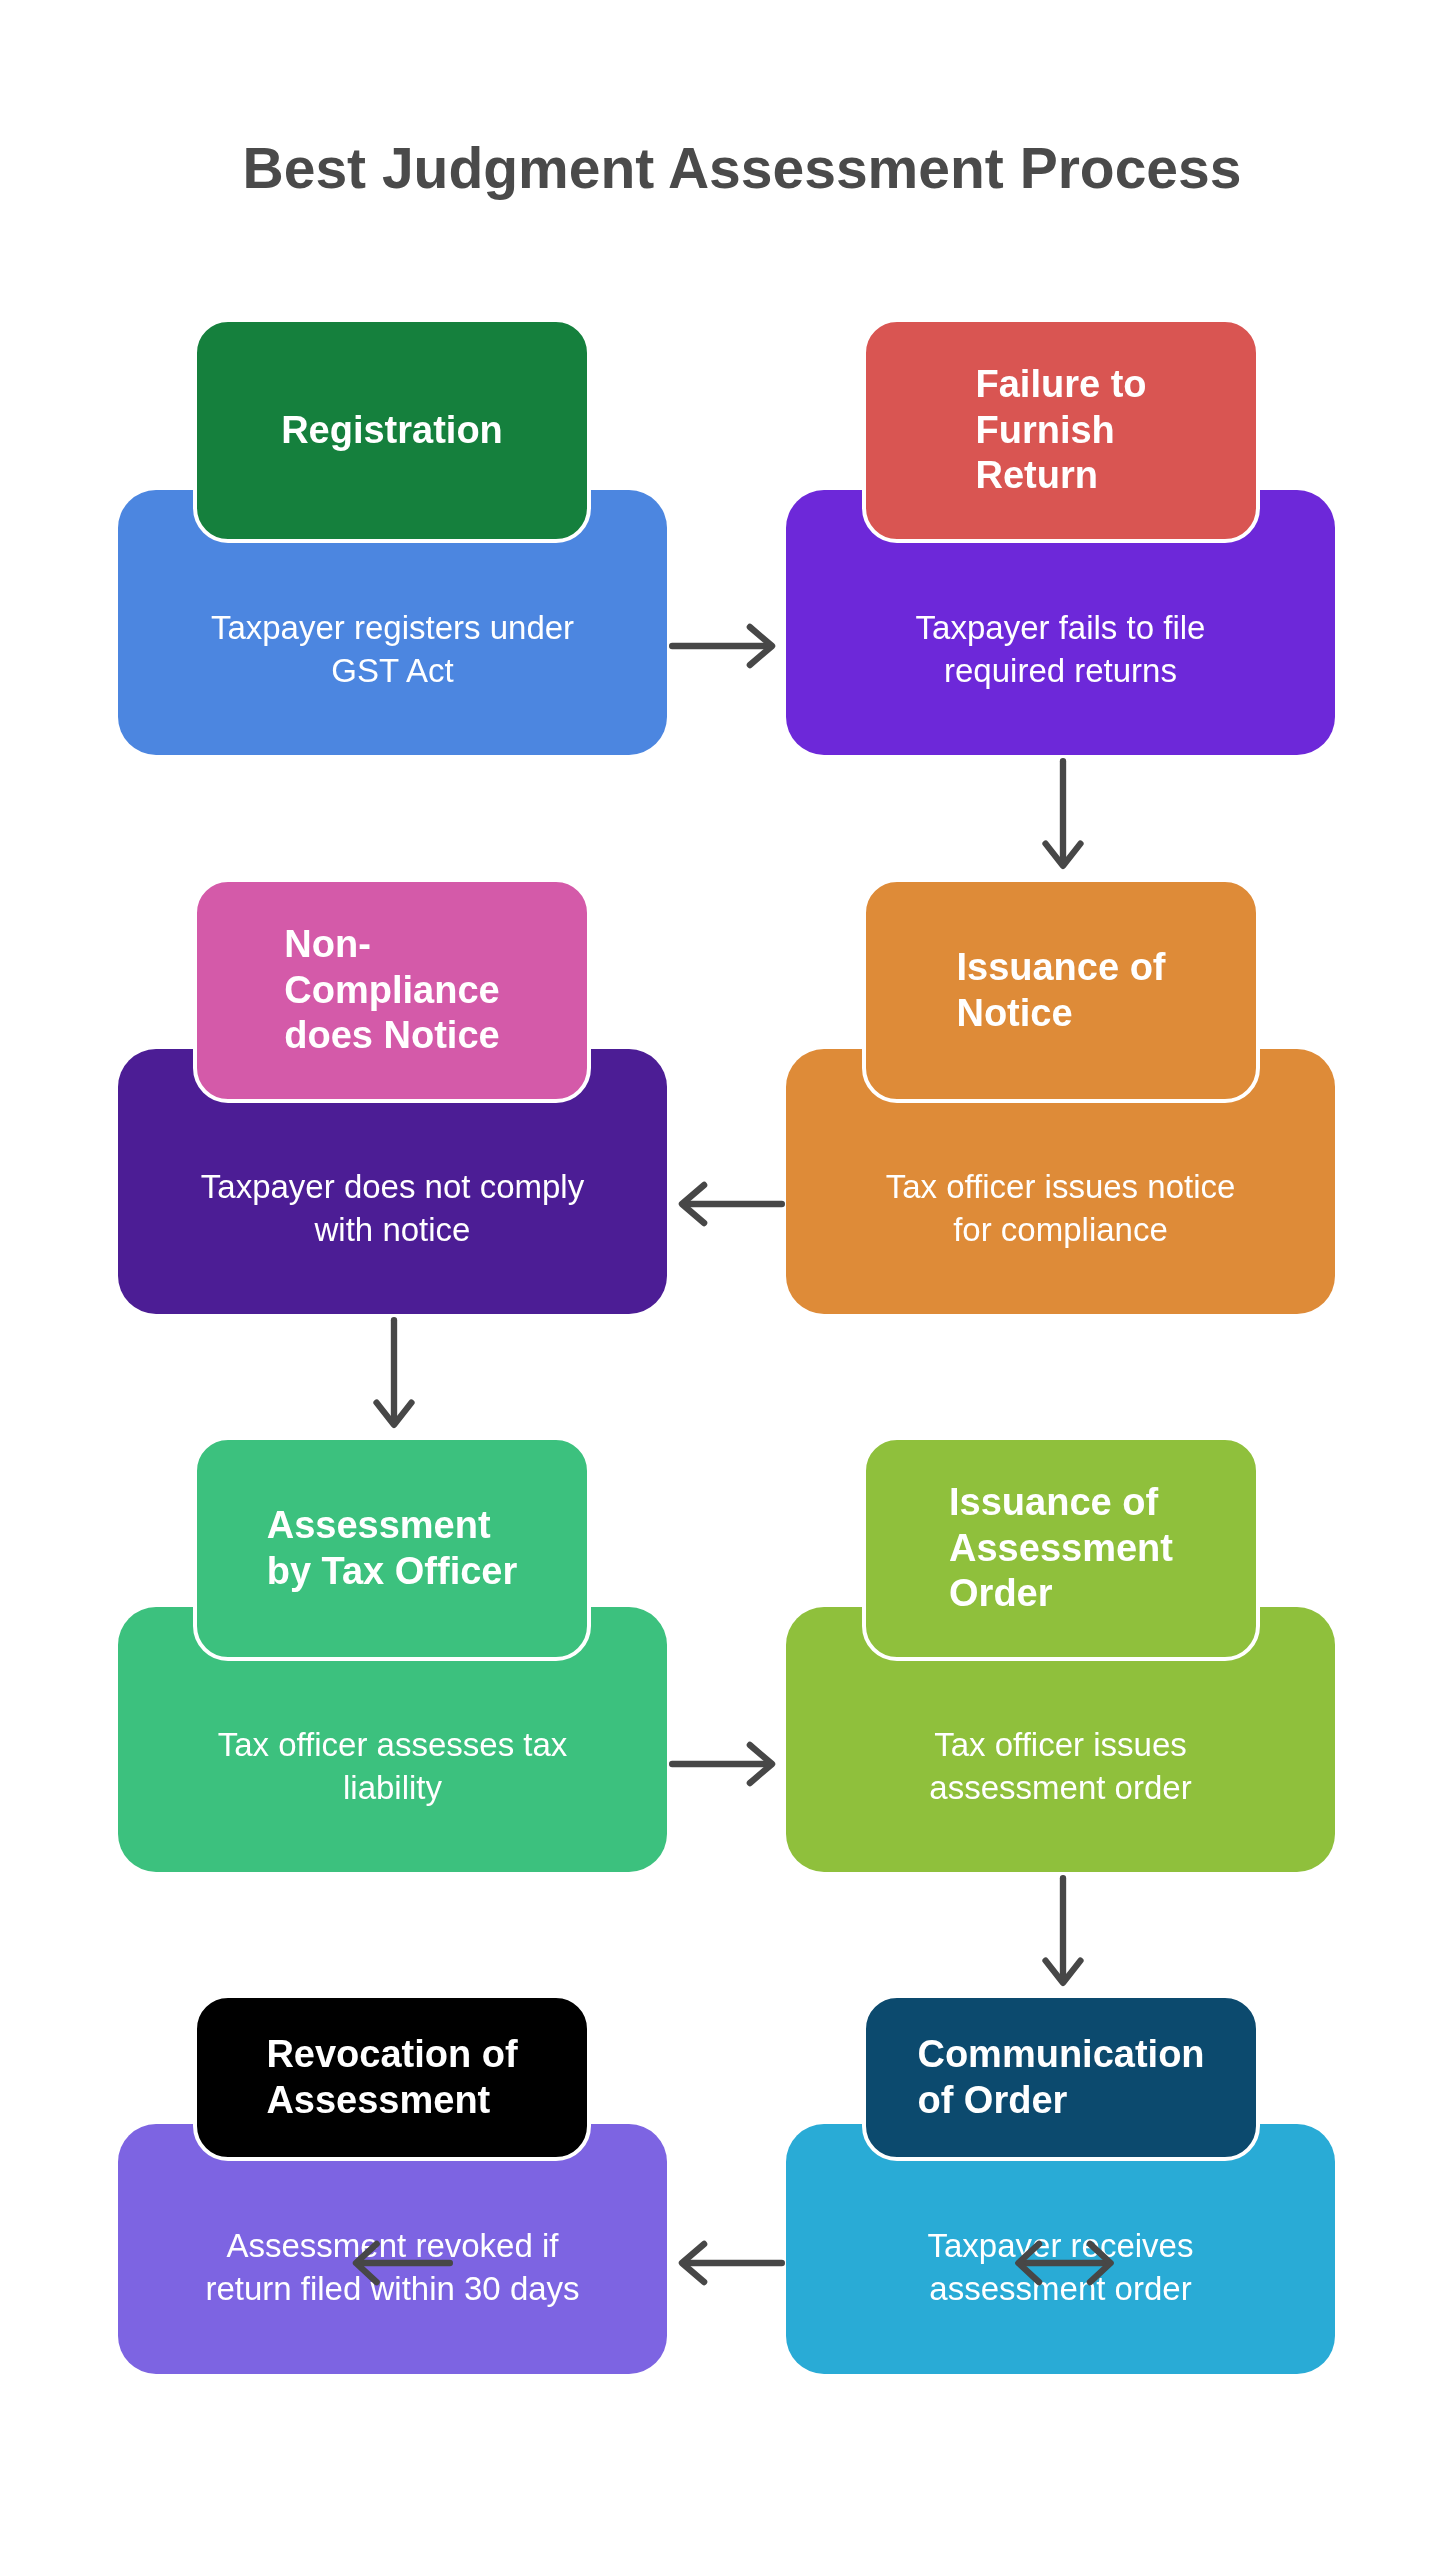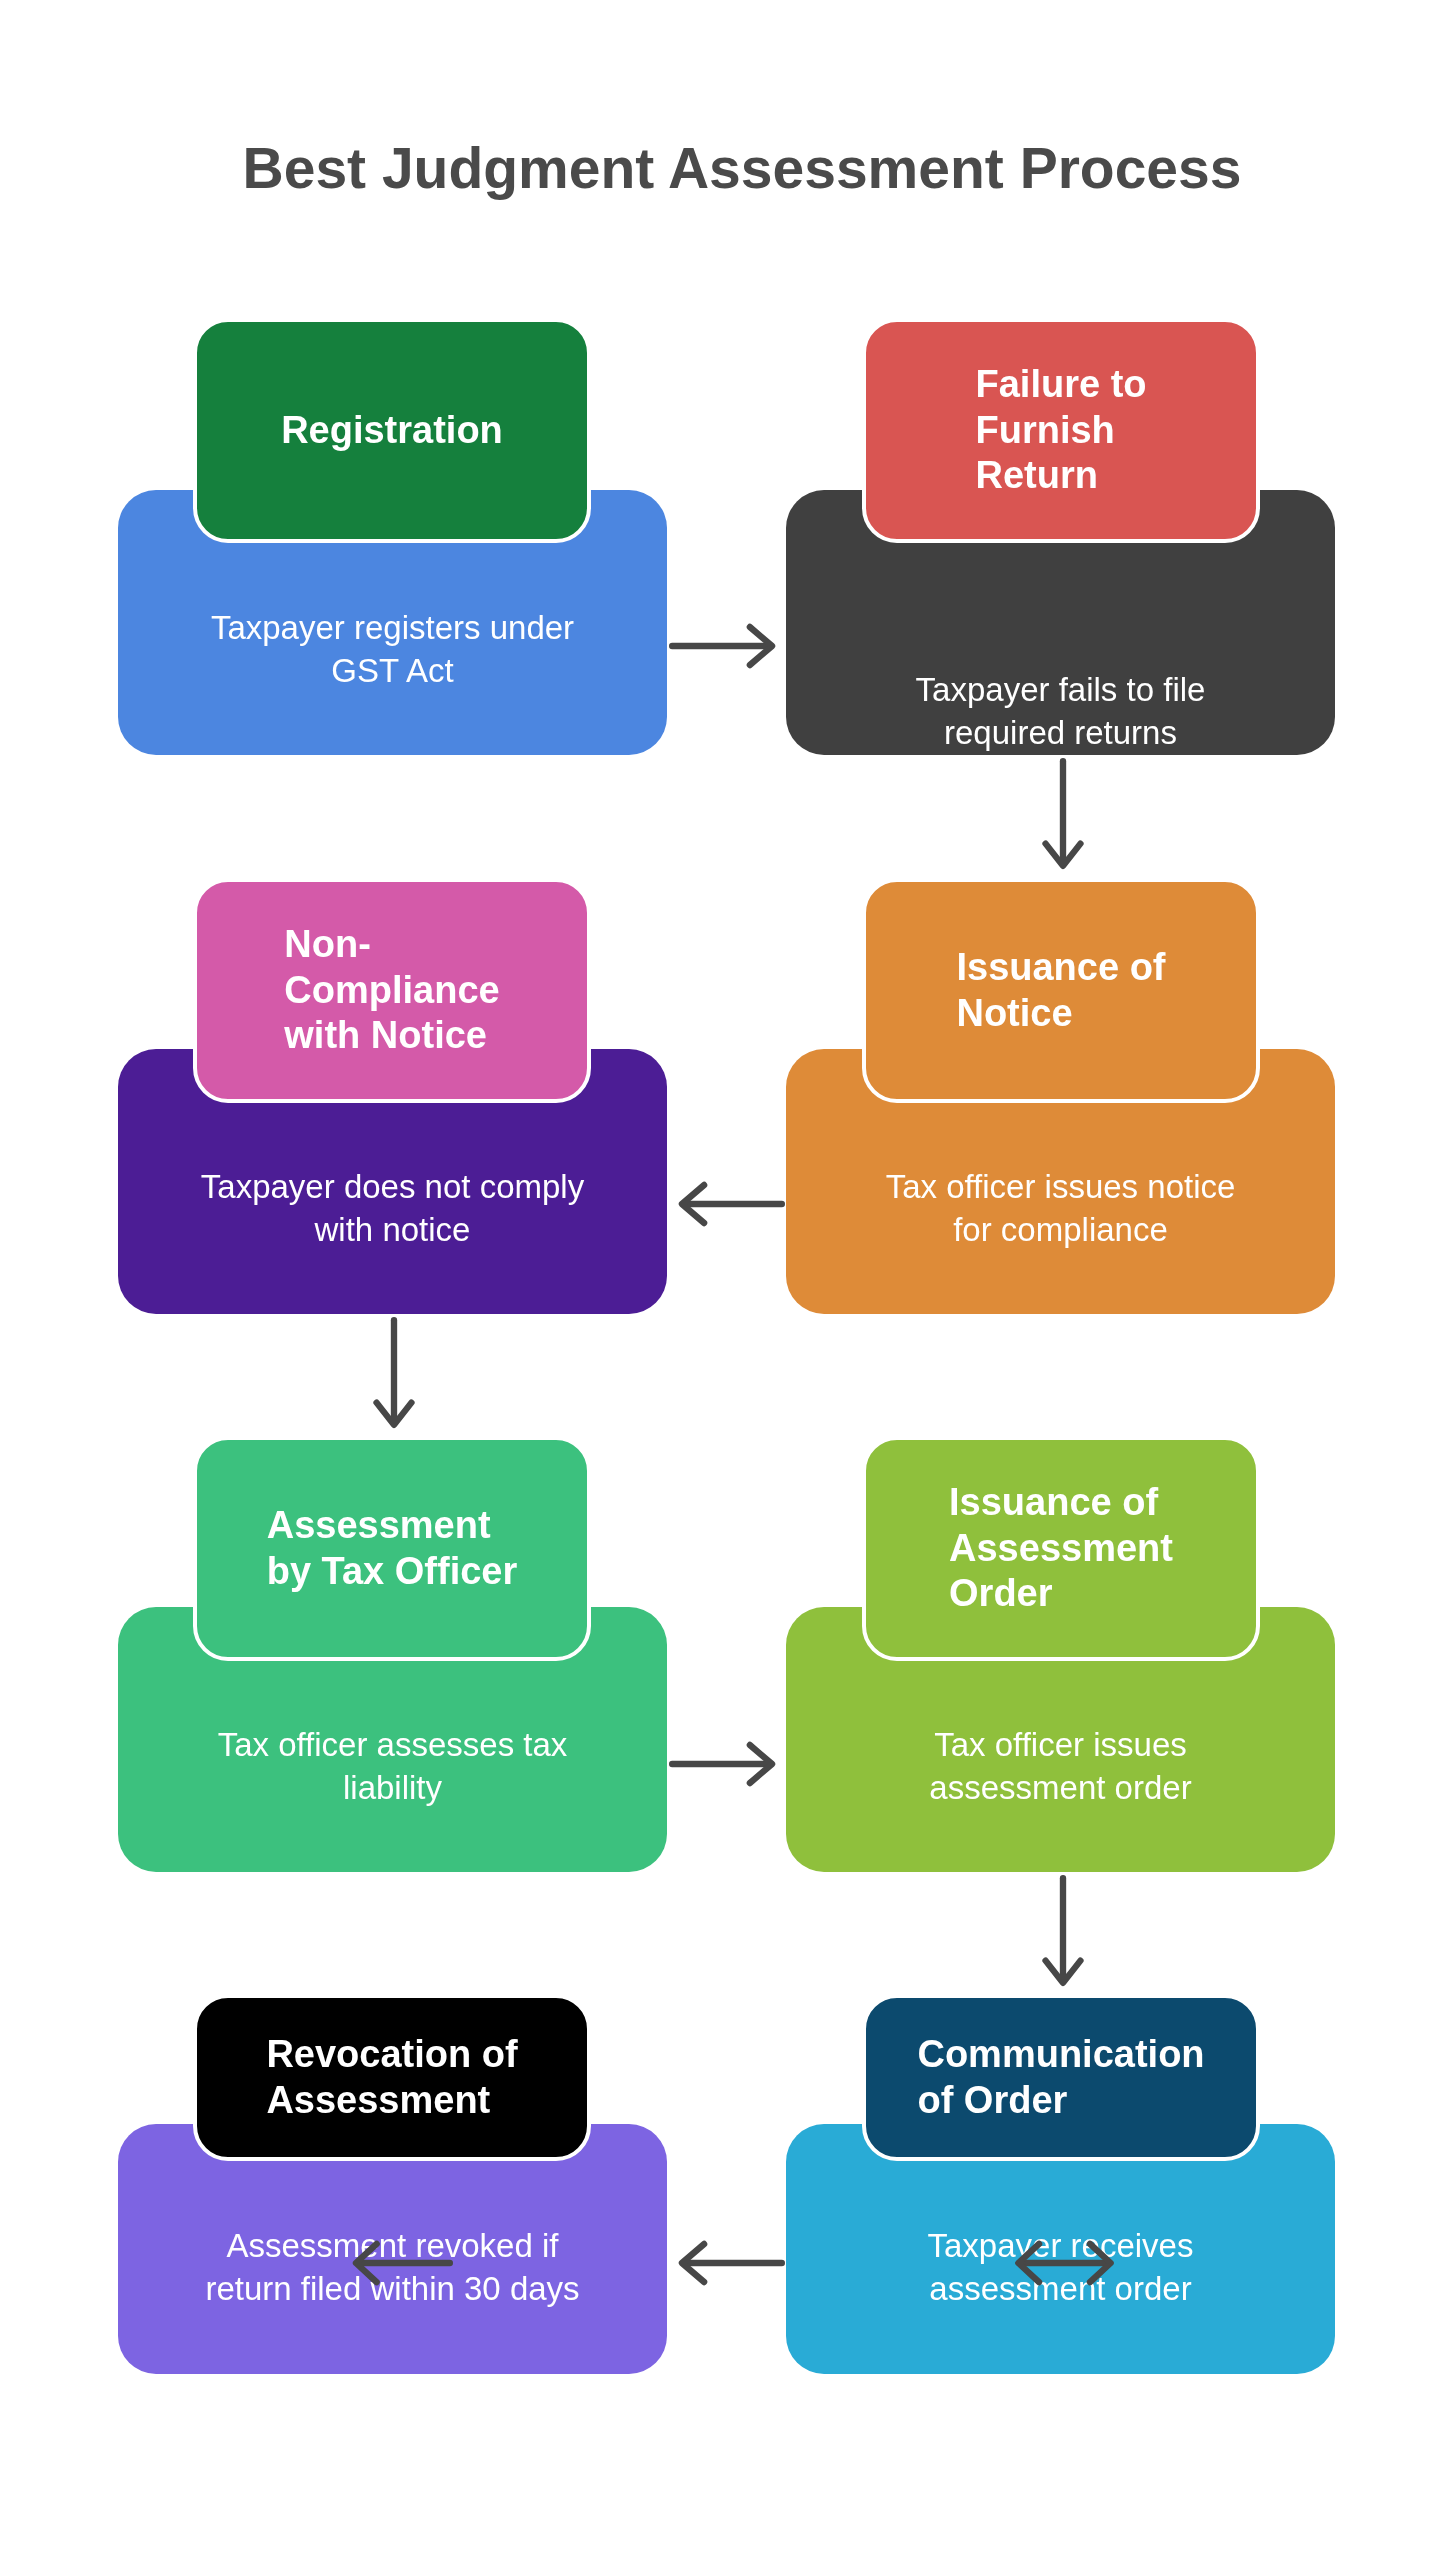--- a/index.html
+++ b/index.html
@@ -68,40 +68,40 @@
     <div class="node-body bL b-r1" style="background: rgb(76, 134, 224);">
       <div class="node-desc">Taxpayer registers under
 GST Act</div>
     </div>
     <div class="node-header hL h-r1" style="background: #15803d;">
       <div class="node-title">Registration</div>
     </div>
   </div>
 
   <div>
-    <div class="node-body bR b-r1" style="background: #404040; align-items: flex-end;">
+    <div class="node-body bR b-r1" style="background: #6d28d9;">
       <div class="node-desc">Taxpayer fails to file
 required returns</div>
     </div>
     <div class="node-header hR h-r1" style="background: rgb(217, 85, 82);">
       <div class="node-title">Failure to
 Furnish
 Return</div>
     </div>
   </div>
 
   <div>
     <div class="node-body bL b-r2" style="background: #4c1d95;">
       <div class="node-desc">Taxpayer does not comply
 with notice</div>
     </div>
     <div class="node-header hL h-r2" style="background: rgb(212, 90, 169);">
       <div class="node-title">Non-
 Compliance
-with Notice</div>
+does Notice</div>
     </div>
   </div>
 
   <div>
     <div class="node-body bR b-r2" style="background: rgb(222, 139, 56);">
       <div class="node-desc">Tax officer issues notice
 for compliance</div>
     </div>
     <div class="node-header hR h-r2" style="background: rgb(222, 139, 56);">
       <div class="node-title">Issuance of

